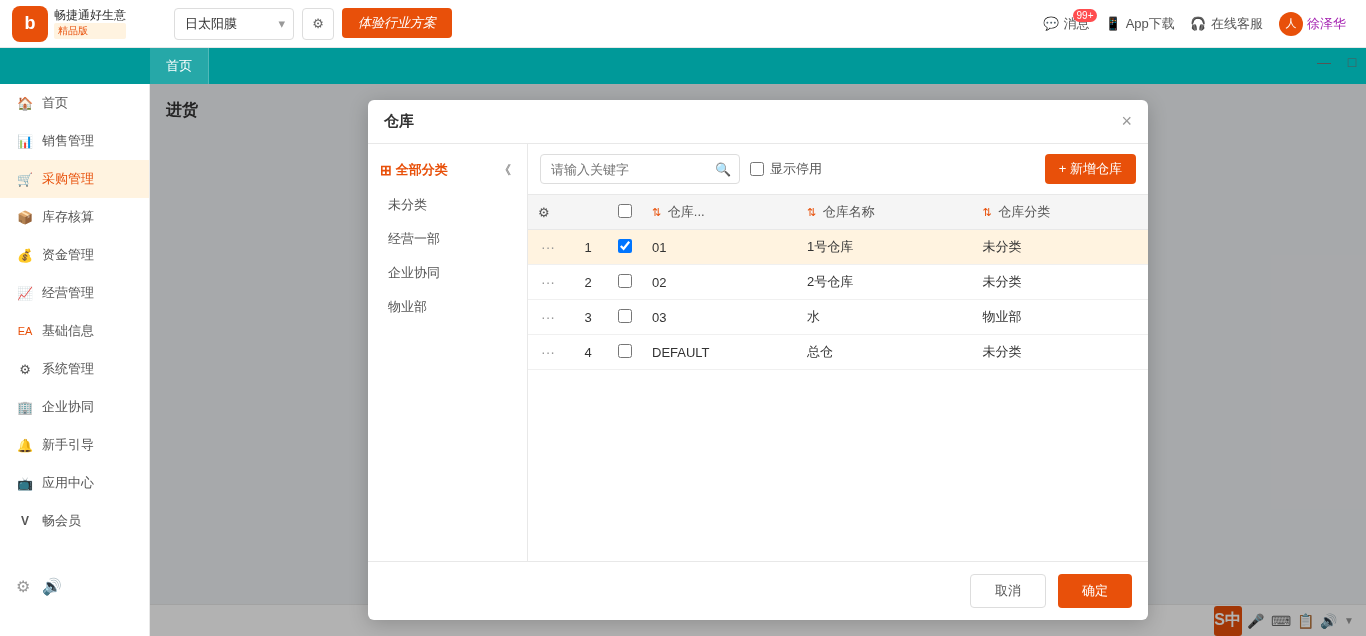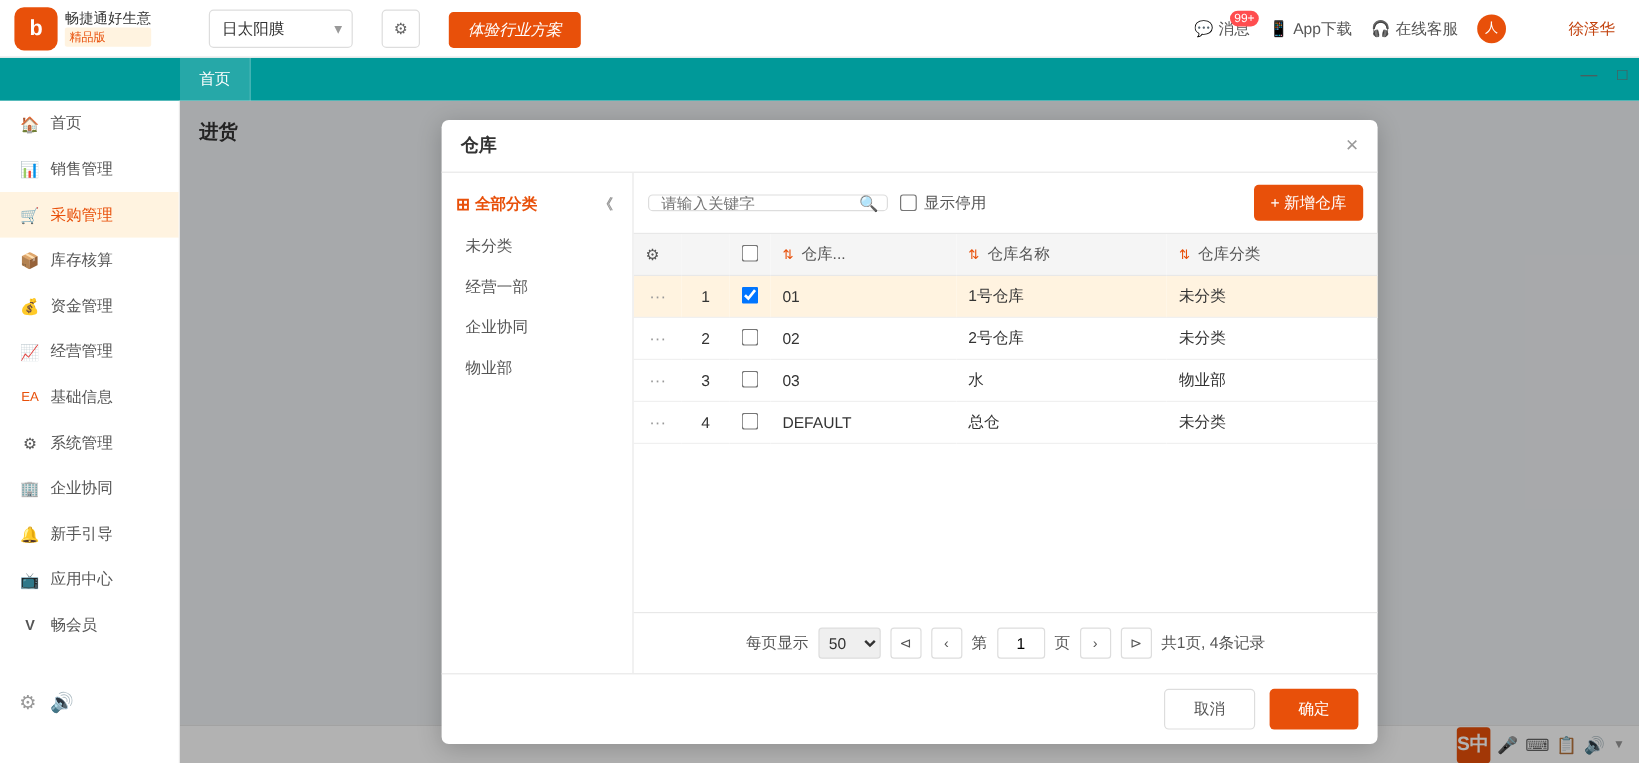--- a/index.html
+++ b/index.html
@@ -24,21 +24,21 @@
     .logo-icon {
       width: 36px; height: 36px;
       background: #e8500a;
       border-radius: 8px;
       display: flex; align-items: center; justify-content: center;
       color: #fff; font-size: 18px; font-weight: bold;
       margin-right: 6px;
     }
     .logo-text { font-size: 12px; color: #333; line-height: 1.3; }
     .logo-sub { font-size: 10px; color: #e8500a; background: #fff3e0; padding: 1px 4px; border-radius: 2px; }
-    .header-center { flex: 1; display: flex; align-items: flex-end; gap: 24px; padding: 0 12px; }
+    .header-center { flex: 1; display: flex; align-items: flex-start; gap: 8px; padding: 0 12px; }
     .company-select {
       height: 32px; border: 1px solid #ddd; border-radius: 4px;
       padding: 0 28px 0 10px; font-size: 13px; color: #333;
       background: #fff; display: flex; align-items: center; gap: 4px;
       position: relative; cursor: pointer; min-width: 120px;
     }
     .gear-btn {
       width: 32px; height: 32px; border: 1px solid #ddd; border-radius: 4px;
       display: flex; align-items: center; justify-content: center;
       cursor: pointer; color: #666; background: #fff;
@@ -47,21 +47,21 @@
       background: #e8500a; color: #fff; border: none;
       padding: 6px 16px; border-radius: 4px; font-size: 13px; cursor: pointer; font-style: italic;
     }
     .header-right { display: flex; align-items: center; gap: 16px; padding-right: 8px; }
     .header-icon-item { display: flex; align-items: center; gap: 4px; color: #555; font-size: 13px; cursor: pointer; position: relative; }
     .badge {
       background: #ff4d4f; color: #fff; font-size: 10px;
       padding: 1px 4px; border-radius: 8px; position: absolute;
       top: -6px; right: -8px;
     }
-    .user-name { color: #c2410c; font-size: 13px; margin-left: 48px; }
+    .user-name { color: #a21caf; font-size: 13px; }
 
     
     .nav-tabs {
       height: 36px;
       background: #009999;
       display: flex;
       align-items: center;
       padding: 0 0 0 150px;
     }
     .nav-tab {
@@ -147,21 +147,21 @@
     
     .table-panel { flex: 1; display: flex; flex-direction: column; }
     .table-toolbar {
       display: flex; align-items: center; gap: 10px;
       padding: 10px 12px; border-bottom: 1px solid #e8e8e8;
     }
     .search-input-wrap {
       position: relative; display: flex; align-items: center;
     }
     .search-input {
-      width: 200px; height: 14px; border: 1px solid #ddd;
+      width: 200px; height: 30px; border: 1px solid #ddd;
       border-radius: 4px; padding: 0 30px 0 10px; font-size: 13px; outline: none;
     }
     .search-icon-btn {
       position: absolute; right: 8px; color: #999; cursor: pointer;
     }
     .show-disabled { display: flex; align-items: center; gap: 6px; color: #555; font-size: 13px; }
     .checkbox-input { width: 14px; height: 14px; cursor: pointer; }
     .add-btn {
       margin-left: auto;
       background: #e8500a; color: #fff; border: none;
@@ -478,36 +478,20 @@
         <input type="checkbox" class="checkbox-input" style="">
       </td>
       <td>DEFAULT</td>
       <td>总仓</td>
       <td>未分类</td>
     </tr>
                 </tbody>
             </table>
           </div>
 
-          <div class="pagination-bar">
-            <span>每页显示</span>
-            <select class="page-size-select">
-              <option>50</option>
-              <option>100</option>
-              <option>200</option>
-            </select>
-            <div class="page-nav-btn">⊲</div>
-            <div class="page-nav-btn">‹</div>
-            <span>第</span>
-            <input class="page-input" type="text" value="1" style="">
-            <span>页</span>
-            <div class="page-nav-btn">›</div>
-            <div class="page-nav-btn">⊳</div>
-            <span>共1页, 4条记录</span>
-          </div>
         </div>
       </div>
 
       <div class="modal-footer">
         <button class="cancel-btn">取消</button>
         <button class="confirm-btn">确定</button>
       </div>
     </div>
 
     <div class="bottom-bar">

